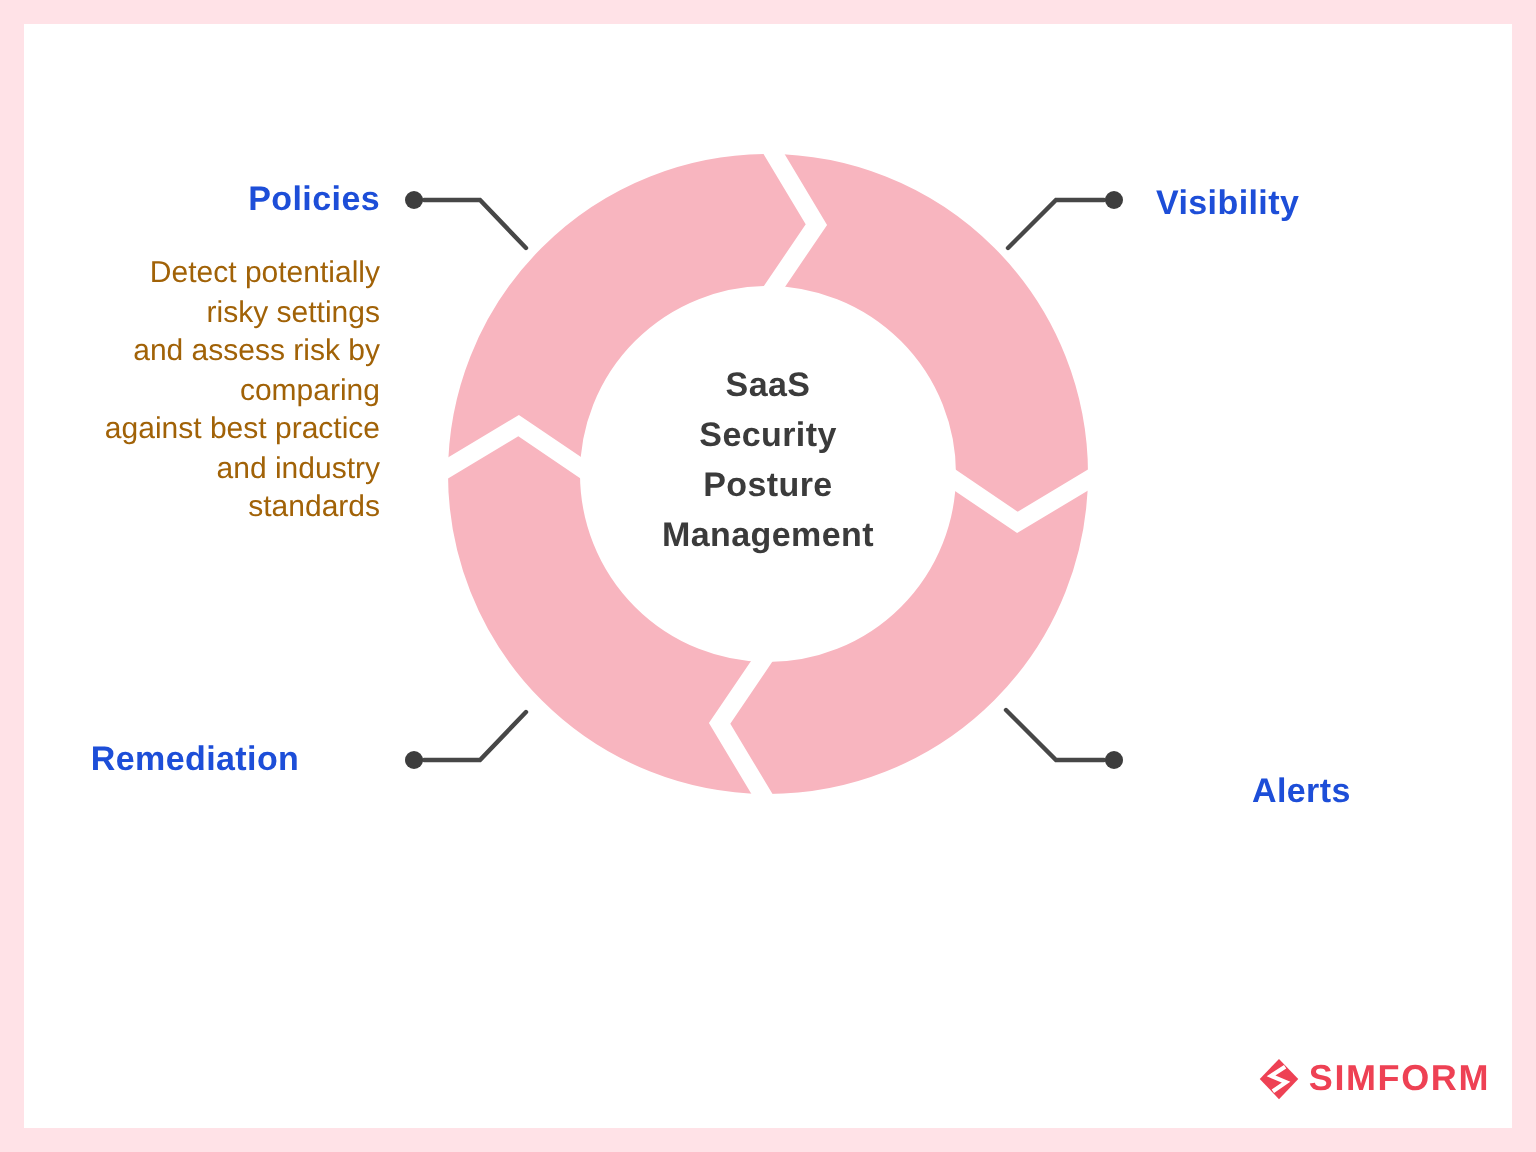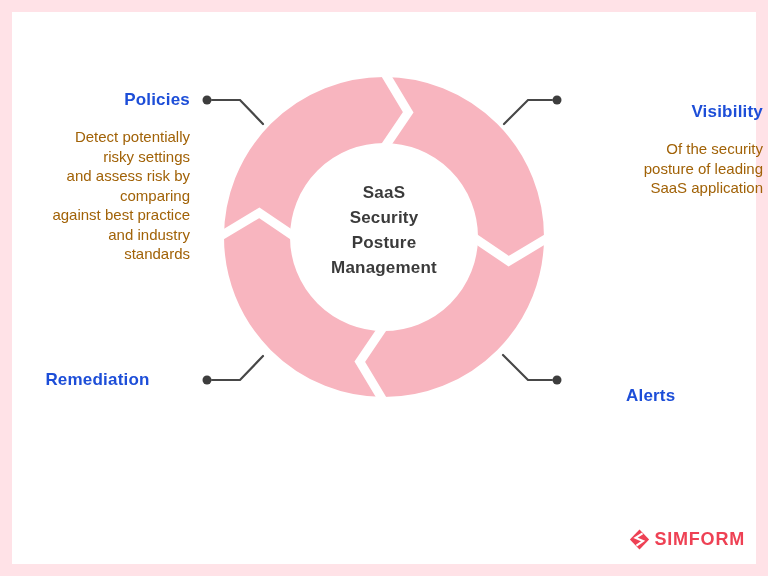--- a/index.html
+++ b/index.html
@@ -34,21 +34,21 @@
     line-height:20px; color:#1d4ed8;
     letter-spacing:0.2px;
   }
   .section .desc {
     margin-top:17px;
     font-size:15px; line-height:19.5px;
     color:#a16207;
     white-space:pre-line;
   }
   .pos-tl { top:90px;  right:578px; text-align:right; }
-  .pos-tr { top:102px;  left:578px;  text-align:right;  }
+  .pos-tr { top:92px;  left:578px;  text-align:left;  }
   .pos-bl { top:370px; right:578px; text-align:center; }
   .pos-br { top:386px; left:578px;  text-align:left;margin-left:48px;  }
   .logo {
     position:absolute;
     right:23px; bottom:25px;
     display:flex; align-items:center;
   }
   .logo .logo-text {
     font-size:18px; font-weight:700;
     letter-spacing:0.8px;
@@ -95,23 +95,20 @@
 risky settings
 and assess risk by
 comparing
 against best practice
 and industry
 standards</div>
 </div>
 
 <div class="section pos-tr">
   <div class="label">Visibility</div>
-  <div class="desc">Of the security
-posture of leading
-SaaS application</div>
 </div>
 
 <div class="section pos-bl">
   <div class="label">Remediation</div>
 </div>
 
 <div class="section pos-br">
   <div class="label">Alerts</div>
 </div>
 

